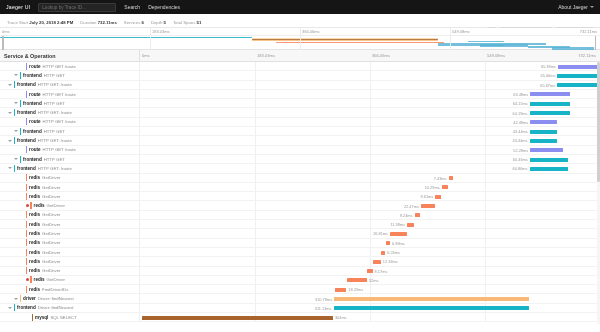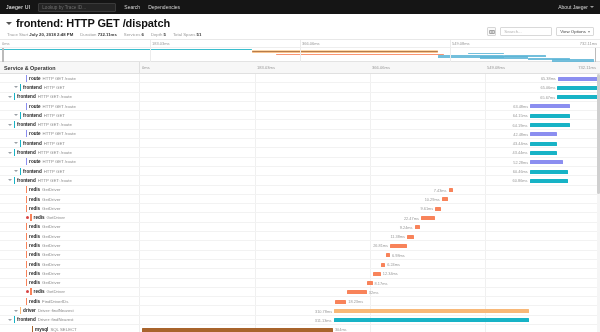--- a/index.html
+++ b/index.html
@@ -120,24 +120,20 @@
   </div>
   <div class="nav-link">Search</div>
   <div class="nav-link">Dependencies</div>
   <div class="nav-right">
     <div class="nav-link">About Jaeger</div>
     <div class="caret"></div>
   </div>
 </div>
 
 <div class="trace-head">
-  <div class="title-row">
-    <div class="chev-down"></div>
-    <div class="trace-title">frontend: HTTP GET /dispatch</div>
-  </div>
   <div class="meta-row" id="meta-row">
       <div class="meta">Trace Start <b>July 20, 2018 2:48 PM</b></div>
       <div class="meta">Duration <b>732.11ms</b></div>
       <div class="meta">Services <b>6</b></div>
       <div class="meta">Depth <b>5</b></div>
       <div class="meta">Total Spans <b>51</b></div>
     </div>
   <div class="head-tools">
     <div class="kbd-btn">
       <svg viewBox="0 0 16 16">

